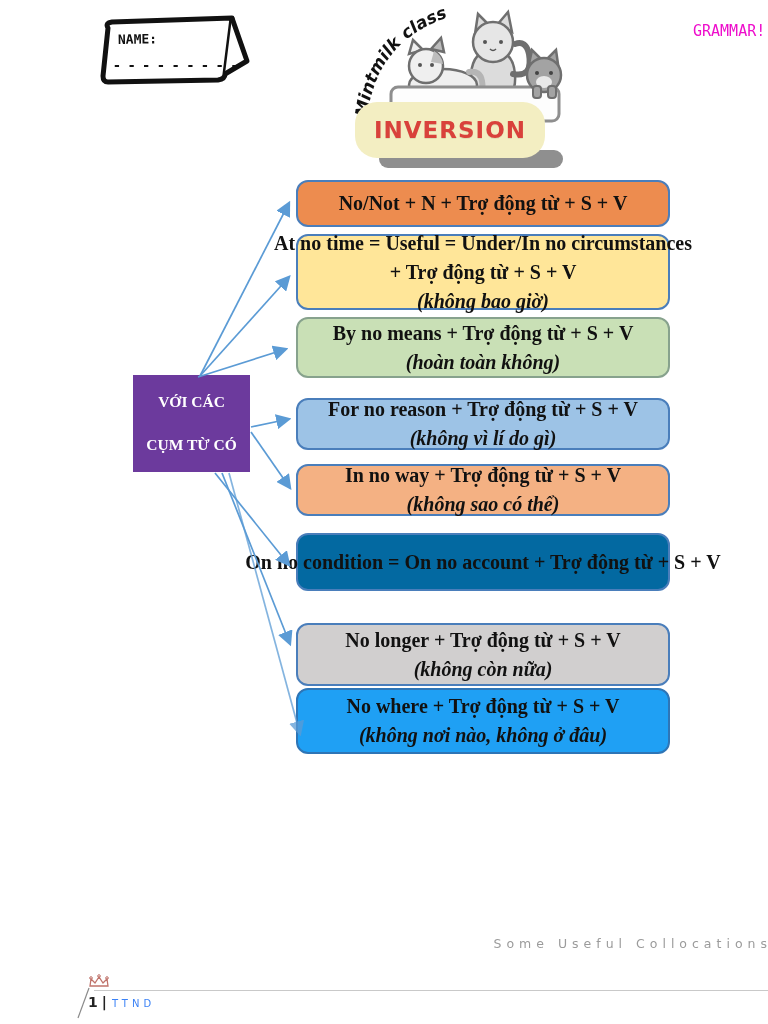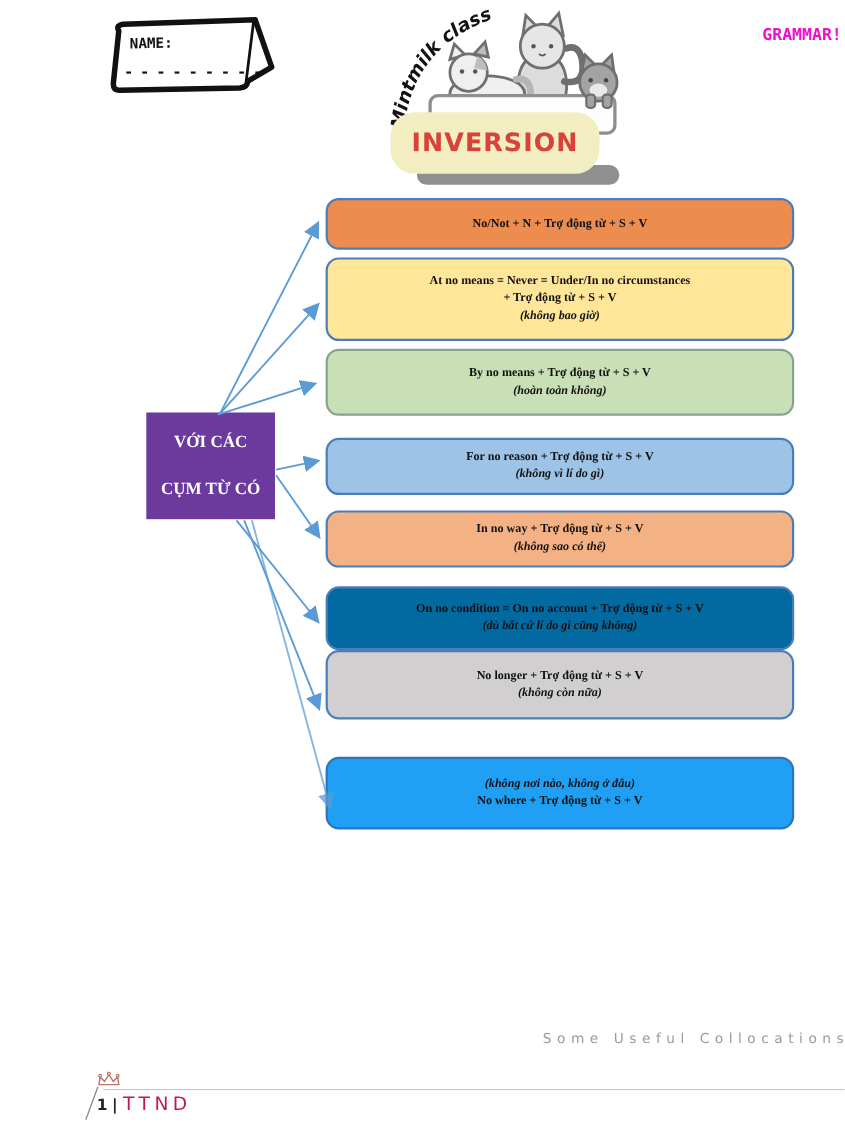--- a/index.html
+++ b/index.html
@@ -12,42 +12,42 @@
   .name-box { position:absolute; left:46px; top:12px; width:172px; height:88px; }
   .logo { position:absolute; left:303px; top:2px; width:240px; height:172px; }
   .cats-svg { position:absolute; left:0; top:0; width:240px; height:124px; }
   .banner-shadow { position:absolute; left:28px; top:148px; width:184px; height:18px;
     background:#8f8f8f; border-radius:9px; z-index:0; }
   .banner { position:absolute; left:4px; top:100px; width:190px; height:56px; z-index:1;
     border-radius:22px; display:flex; align-items:center; justify-content:center;
     font-family:"DejaVu Sans",sans-serif; font-weight:bold; font-size:23px; letter-spacing:1px;
     text-shadow:0 1px 0 rgba(0,0,0,0.08); }
   .grammar { position:absolute; left:645px; top:22px; font-family:"DejaVu Sans Mono",monospace;
-    font-weight:bold; font-size:15px; }
+    font-weight:normal; font-size:15px; }
 
   
   .root-box { position:absolute; left:85px; top:375px; width:117px; height:97px;
     display:flex; flex-direction:column; justify-content:center; align-items:center;
     font-weight:bold; font-size:15.5px; text-align:center; line-height:1.35; z-index:2; }
-  .rule-box { position:absolute; left:248px; width:426px; box-sizing:border-box;
+  .rule-box { position:absolute; left:248px; width:374px; box-sizing:border-box;
     border:2px solid; border-radius:12px; z-index:2;
     display:flex; flex-direction:column; justify-content:center; align-items:center;
-    font-weight:bold; font-size:11px; color:#111; text-align:center; }
+    font-weight:bold; font-size:20px; color:#111; text-align:center; }
   .ln { white-space:nowrap; line-height:1.45; }
   .ln.it { font-style:italic; }
   .arrows { position:absolute; left:0; top:0; width:768px; height:1024px;
     pointer-events:none; z-index:3; }
 
   
   .footer-line { position:absolute; left:46px; right:44px; top:990px; border-top:1px solid #c9c9c9; }
   .footer-left { position:absolute; left:40px; top:994px; display:flex; align-items:baseline;
     font-family:"DejaVu Sans",sans-serif; }
   .page-num { font-weight:bold; font-size:14px; color:#222; }
   .footer-sep { font-weight:bold; font-size:14px; color:#222; margin:0 5px 0 4px; }
-  .footer-author { color:#be185d; font-size:17px; letter-spacing:4px; }
+  .footer-author { color:#3b82f6; font-size:10px; letter-spacing:4px; }
   .footer-right { position:absolute; right:44px; top:936px; color:#9b9b9b;
     font-family:"DejaVu Sans",sans-serif; font-size:12.5px; letter-spacing:5px; }
   .footer-mark { position:absolute; left:26px; top:974px; width:40px; height:46px; }
 </style>
 </head>
 <body>
 
 <div class="page">
 
   <svg class="name-box" viewBox="0 0 172 88">
@@ -122,21 +122,21 @@
       <line x1="174" y1="473" x2="242" y2="644" marker-end="url(#ah)"></line>
       <line x1="181" y1="473" x2="252" y2="734" marker-end="url(#ah)" opacity="0.75"></line>
     </g>
   </svg>
 
   <div class="rule-box" style="top: 180px; height: 47px; background-color: rgb(237, 140, 79); border-color: rgb(74, 126, 187);">
     <div class="ln">No/Not + N + Trợ động từ + S + V</div>
   </div>
 
   <div class="rule-box" style="top: 234px; height: 76px; background-color: rgb(255, 230, 153); border-color: rgb(74, 126, 187);">
-    <div class="ln">At no means = Never = Under/In no circumstances</div>
+    <div class="ln">At no time = Useful = Under/In no circumstances</div>
     <div class="ln">+ Trợ động từ + S + V</div>
     <div class="ln it">(không bao giờ)</div>
   </div>
 
   <div class="rule-box" style="top: 317px; height: 61px; background-color: rgb(201, 224, 182); border-color: rgb(135, 162, 141); text-align: right;">
     <div class="ln">By no means + Trợ động từ + S + V</div>
     <div class="ln it">(hoàn toàn không)</div>
   </div>
 
   <div class="rule-box" style="top: 398px; height: 52px; background-color: rgb(157, 195, 230); border-color: rgb(74, 126, 187);">
@@ -144,31 +144,30 @@
     <div class="ln it">(không vì lí do gì)</div>
   </div>
 
   <div class="rule-box" style="top: 464px; height: 52px; background-color: rgb(244, 177, 131); border-color: rgb(74, 126, 187);">
     <div class="ln">In no way + Trợ động từ + S + V</div>
     <div class="ln it">(không sao có thể)</div>
   </div>
 
   <div class="rule-box" style="top: 533px; height: 58px; background-color: #0369a1; border-color: rgb(74, 126, 187);">
     <div class="ln">On no condition = On no account + Trợ động từ + S + V</div>
-    <div class="ln it">(dù bất cứ lí do gì cũng không)</div>
   </div>
 
-  <div class="rule-box" style="top: 591px; height: 63px; background-color: rgb(209, 207, 207); border-color: rgb(74, 126, 187);">
+  <div class="rule-box" style="top: 623px; height: 63px; background-color: rgb(209, 207, 207); border-color: rgb(74, 126, 187);">
     <div class="ln">No longer + Trợ động từ + S + V</div>
     <div class="ln it">(không còn nữa)</div>
   </div>
 
   <div class="rule-box" style="top: 688px; height: 66px; background-color: rgb(31, 160, 244); border-color: rgb(46, 117, 182);">
+    <div class="ln">No where + Trợ động từ + S + V</div>
     <div class="ln it">(không nơi nào, không ở đâu)</div>
-    <div class="ln">No where + Trợ động từ + S + V</div>
   </div>
 
   <div class="footer-line"></div>
   <svg class="footer-mark" viewBox="0 0 40 46">
     <path d="M16,12 L17,5 L21,9 L25,3 L29,9 L33,5 L34,12 Z" fill="none" stroke="#c0736b" stroke-width="1.3"></path>
     <circle cx="17" cy="4" r="1.3" fill="none" stroke="#c0736b" stroke-width="1"></circle>
     <circle cx="25" cy="2" r="1.3" fill="none" stroke="#c0736b" stroke-width="1"></circle>
     <circle cx="33" cy="4" r="1.3" fill="none" stroke="#c0736b" stroke-width="1"></circle>
     <line x1="4" y1="44" x2="15" y2="14" stroke="#8a8a8a" stroke-width="1.2"></line>
   </svg>

